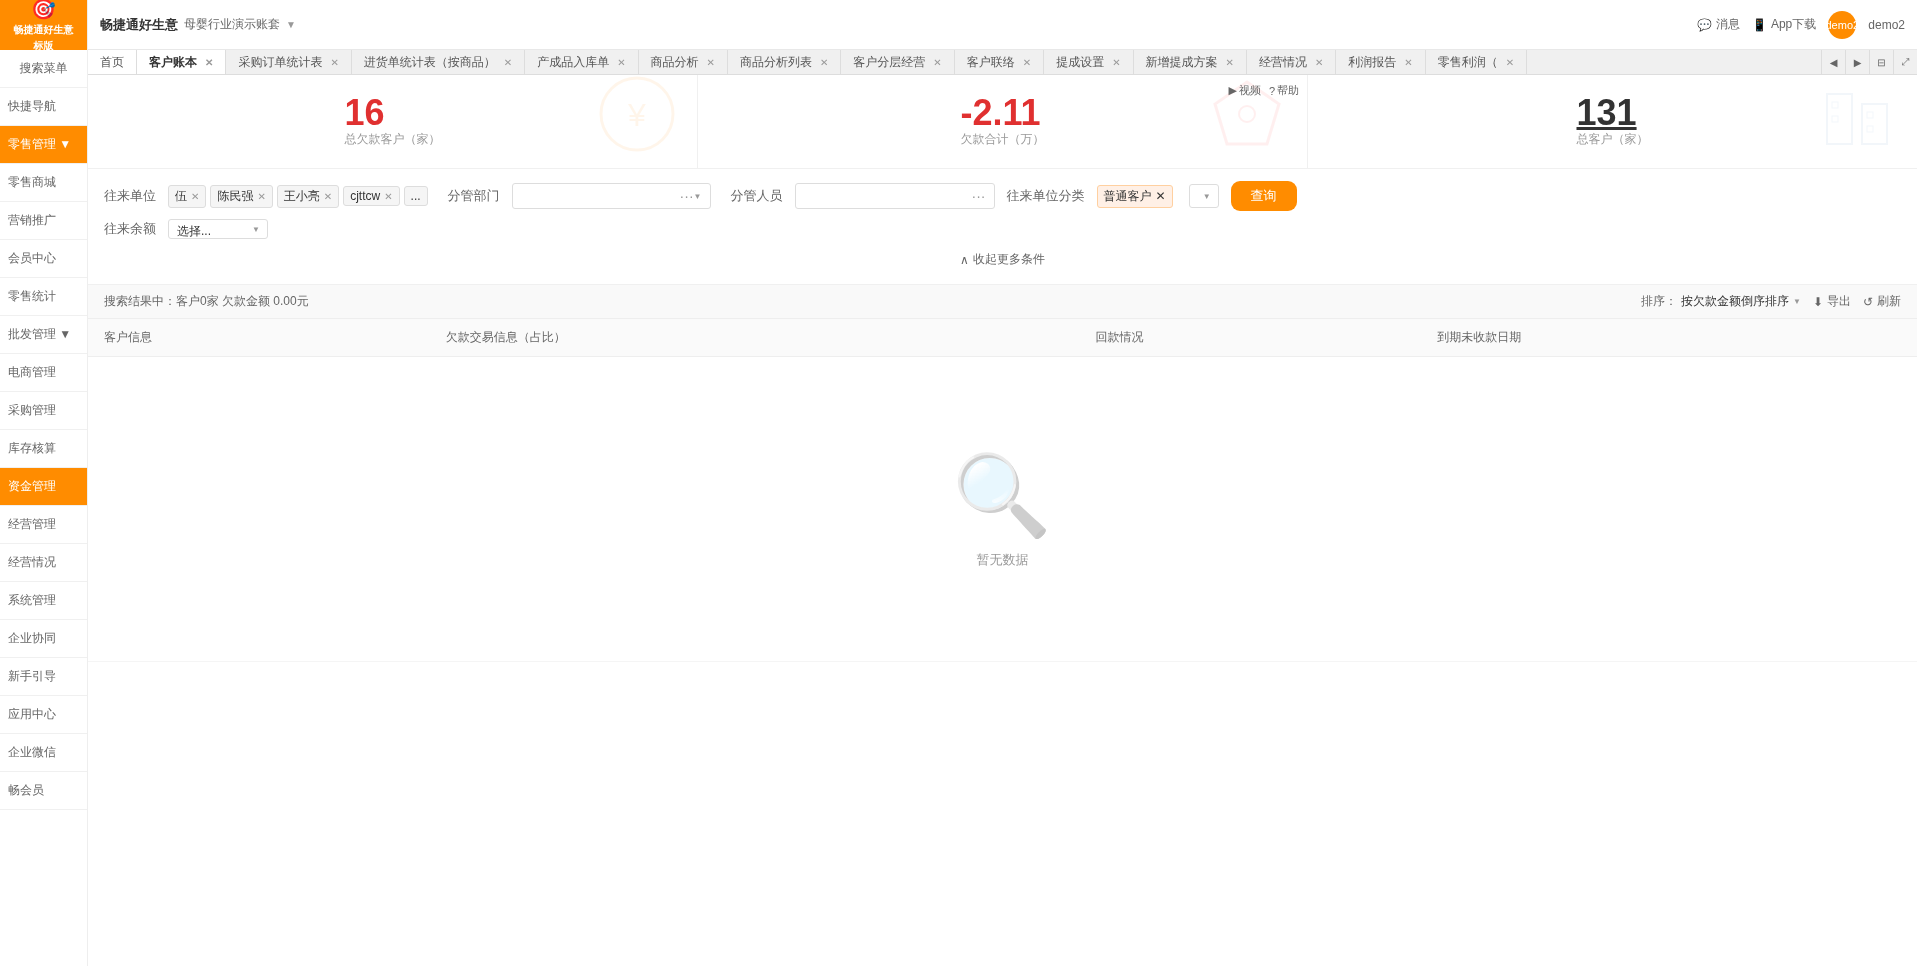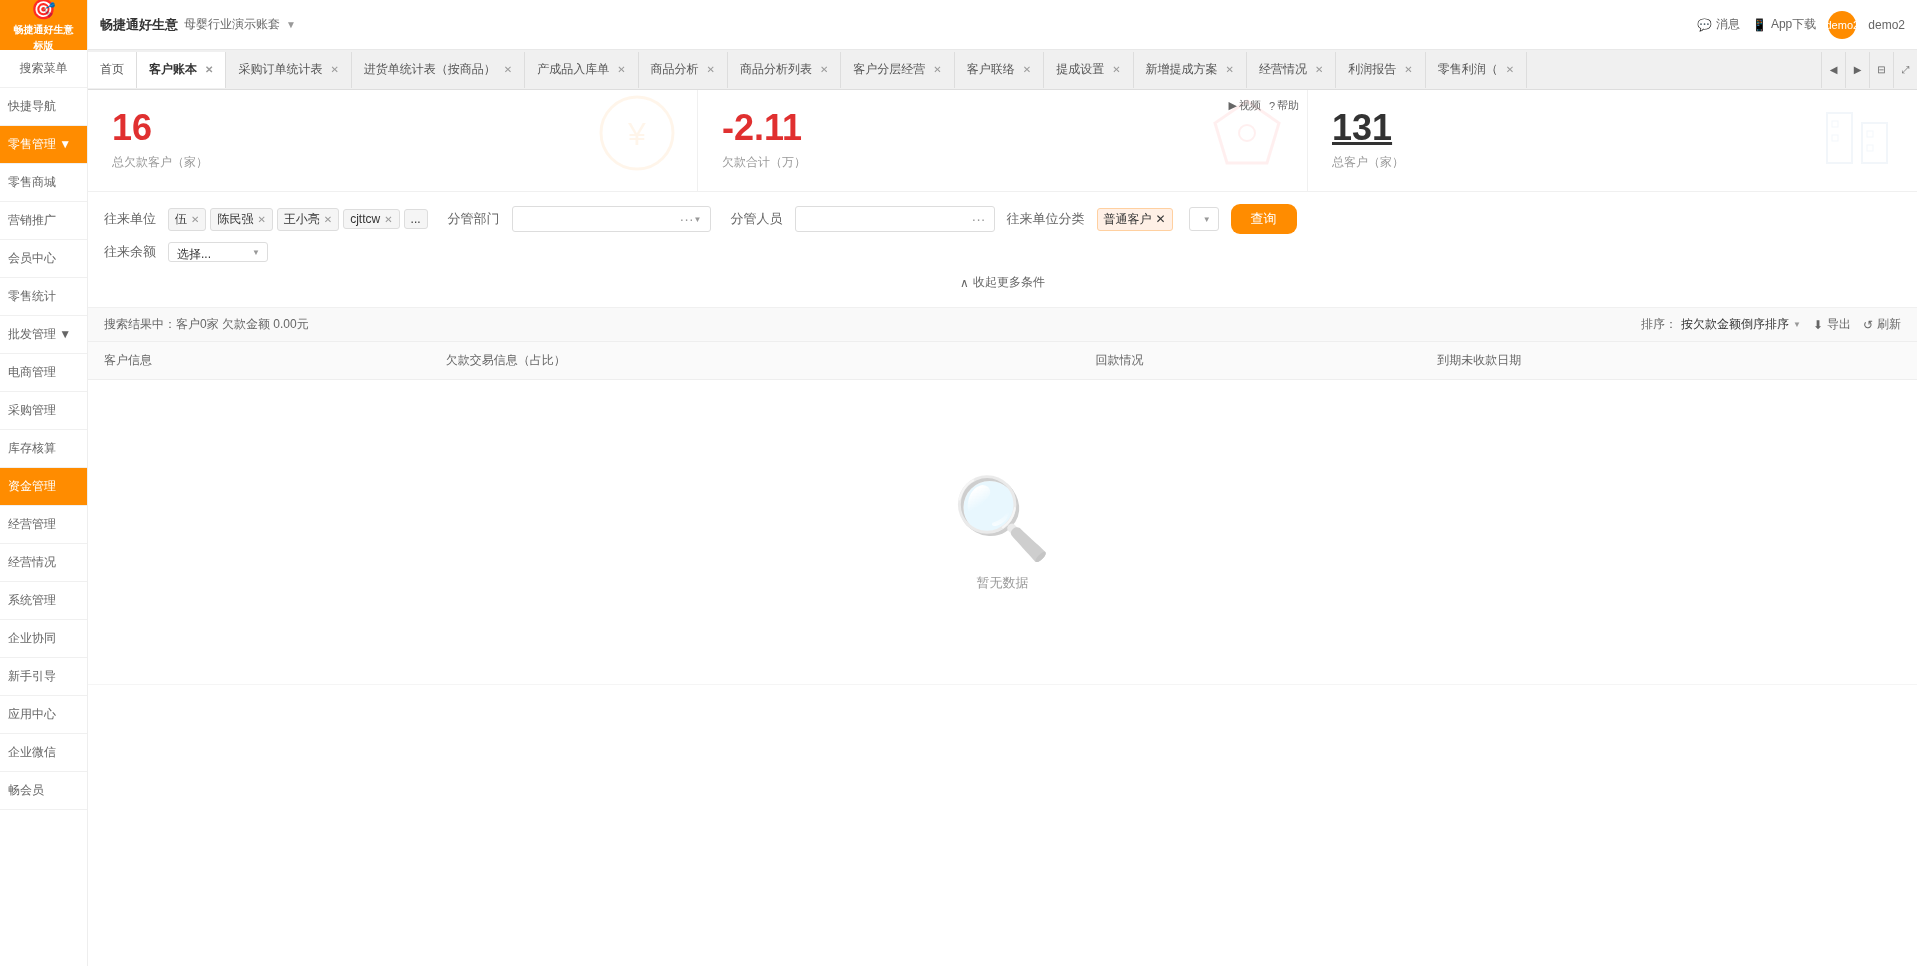--- a/index.html
+++ b/index.html
@@ -20,40 +20,40 @@
 
     
     .top-header { height: 50px; background: #fff; border-bottom: 1px solid #e8e8e8; display: flex; align-items: center; padding: 0 12px; gap: 8px; flex-shrink: 0; }
     .header-logo-area { display: flex; align-items: center; gap: 6px; min-width: 160px; }
     .header-spacer { flex: 1; }
     .header-actions { display: flex; align-items: center; gap: 12px; }
     .header-action-item { font-size: 12px; color: #666; cursor: pointer; display: flex; align-items: center; gap: 4px; }
     .header-avatar { width: 28px; height: 28px; background: #ff8c00; border-radius: 50%; display: flex; align-items: center; justify-content: center; color: #fff; font-size: 11px; }
 
     
-    .tab-bar { height: 40px; background: #f0f0f0; display: flex; align-items: center; overflow: hidden; flex-shrink: 0; border-bottom: 1px solid #ddd; }
+    .tab-bar { height: 25px; background: #f0f0f0; display: flex; align-items: center; overflow: hidden; flex-shrink: 0; border-bottom: 1px solid #ddd; }
     .tab-item { height: 36px; padding: 0 12px; display: flex; align-items: center; gap: 4px; font-size: 12px; color: #555; cursor: pointer; border-right: 1px solid #ddd; white-space: nowrap; background: #f0f0f0; }
     .tab-item.active { background: #fff; color: #333; font-weight: bold; }
     .tab-item.home { background: #fff; }
     .tab-close { font-size: 10px; color: #999; margin-left: 4px; cursor: pointer; }
     .tab-nav-arrows { display: flex; align-items: center; margin-left: auto; }
     .tab-nav-btn { width: 24px; height: 36px; display: flex; align-items: center; justify-content: center; cursor: pointer; color: #666; font-size: 10px; border-left: 1px solid #ddd; }
 
     
     .main-content { flex: 1; background: #fff; overflow-y: auto; display: flex; flex-direction: column; }
 
     
     .stats-row { display: flex; background: #fff; border-bottom: 1px solid #f0f0f0; }
-    .stat-card { flex: 1; padding: 20px 24px; display: flex; align-items: center; gap: 16px; border-right: 1px solid #f0f0f0; position: relative; }
+    .stat-card { flex: 1; padding: 20px 24px; display: flex; align-items: center; gap: 16px; border-right: 1px solid #f0f0f0; position: relative; justify-content: center; }
     .stat-card:last-child { border-right: none; }
     .stat-info { }
     .stat-number { font-size: 36px; font-weight: bold; line-height: 1; }
     .stat-number.red { color: #e03030; }
     .stat-number.black { color: #333; text-decoration: underline; }
-    .stat-label { font-size: 12px; color: #999; margin-top: 8px; }
+    .stat-label { font-size: 12px; color: #999; margin-top: 0; }
     .stat-help { position: absolute; top: 8px; right: 8px; display: flex; gap: 8px; font-size: 11px; color: #666; }
     .stat-help-item { cursor: pointer; display: flex; align-items: center; gap: 2px; }
 
     
     .filter-area { padding: 12px 16px; background: #fff; border-bottom: 1px solid #f0f0f0; }
     .filter-row { display: flex; align-items: center; gap: 12px; margin-bottom: 8px; flex-wrap: wrap; }
     .filter-label { font-size: 13px; color: #666; white-space: nowrap; }
     .filter-tags { display: flex; align-items: center; gap: 4px; flex-wrap: wrap; }
     .filter-tag { background: #f5f5f5; border: 1px solid #ddd; border-radius: 3px; padding: 2px 6px; font-size: 12px; display: flex; align-items: center; gap: 4px; }
     .filter-tag .tag-close { color: #999; cursor: pointer; font-size: 10px; }

